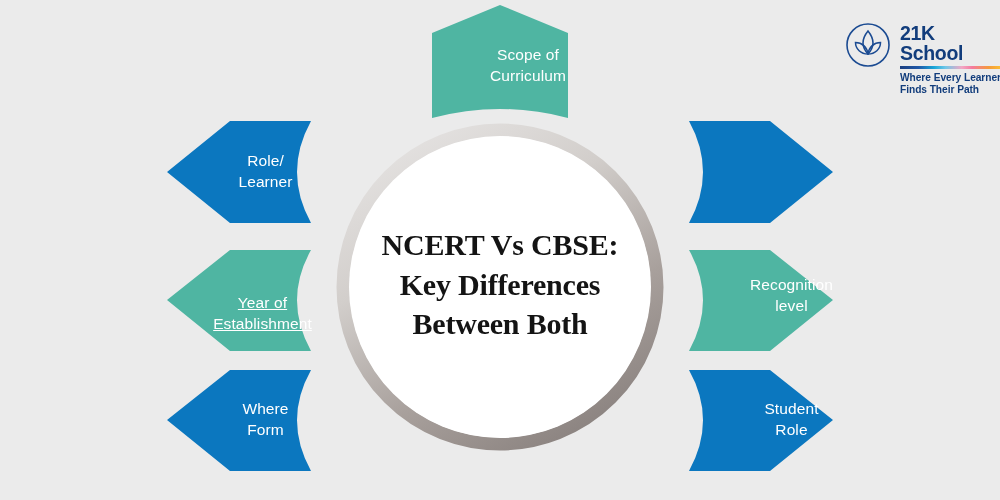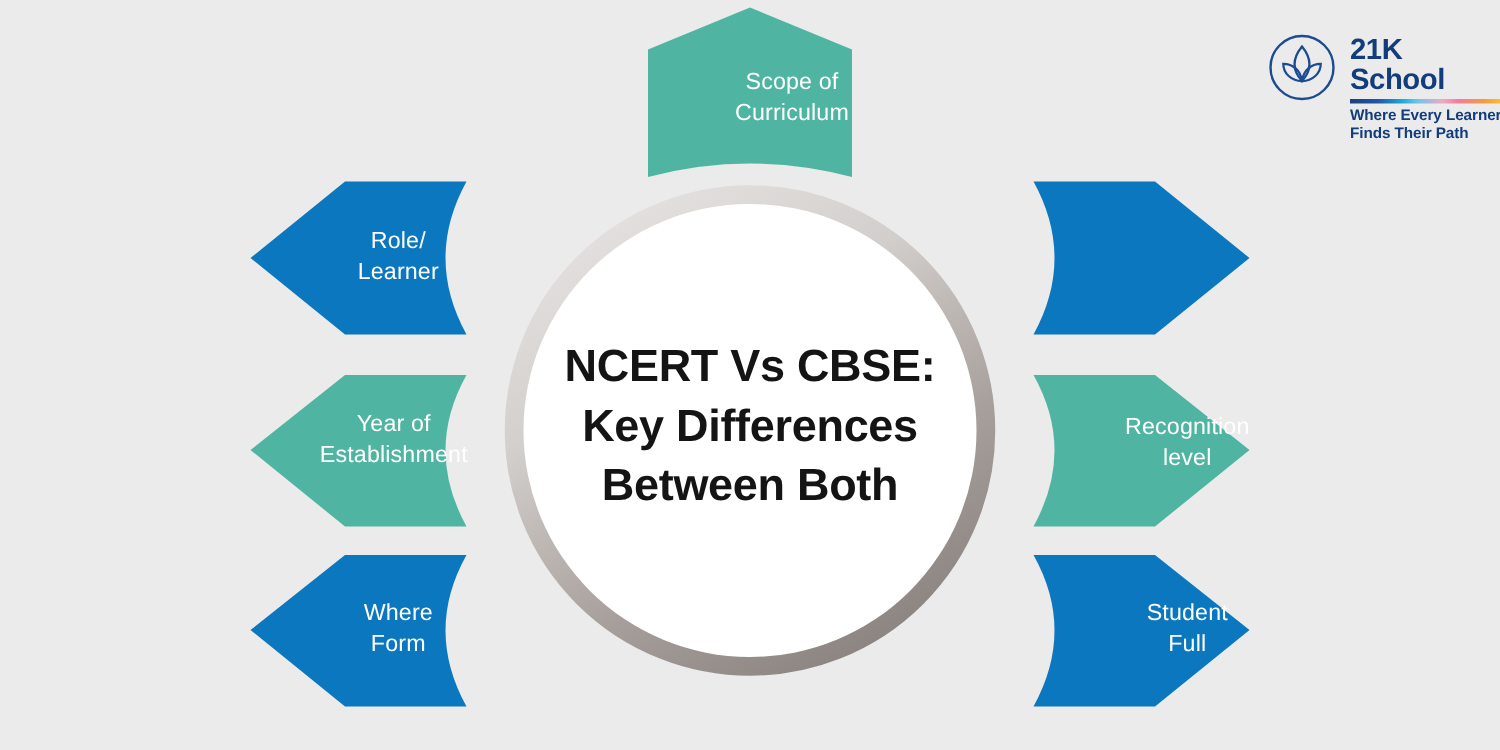--- a/index.html
+++ b/index.html
@@ -45,21 +45,21 @@
   }
 
   
   #center-title {
     position: absolute;
     left: 330px;
     top: 225px;
     width: 340px;
     text-align: center;
     color: #141414;
-    font-family: Liberation Sans, sans-serif;
+    font-family: Liberation Serif, serif;
     font-size: 30px;
     font-weight: bold;
     line-height: 1.32;
     white-space: pre-line;
     letter-spacing: -0.2px;
   }
 
   
   #brand {
     position: absolute;
@@ -181,31 +181,31 @@
     <circle cx="500" cy="287" r="151" fill="#ffffff"></circle>
   </svg>
 
   <div class="chev-label" style="left:432px; top:44px; width:136px;">Scope of
 Curriculum</div>
 
   <div class="chev-label" style="left:175px; top:150px; width:125px;">Role/
 Learner</div>
 
 
-  <div class="chev-label" style="left:169px; top:272px; width:131px;">Year of
+  <div class="chev-label" style="left:169px; top:292px; width:131px;text-decoration:underline;">Year of
 Establishment</div>
 
   <div class="chev-label" style="left:700px; top:274px; width:127px;">Recognition
 level</div>
 
   <div class="chev-label" style="left:175px; top:398px; width:125px;">Where
 Form</div>
 
   <div class="chev-label" style="left:700px; top:398px; width:127px;">Student
-Full</div>
+Role</div>
 
   <div id="center-title">NCERT Vs CBSE:
 Key Differences
 Between Both</div>
 
   <div id="brand">
     <svg id="brand-mark" viewBox="0 0 46 46">
       <circle cx="23" cy="23" r="21" fill="none" stroke="#1b4b92" stroke-width="1.6"></circle>
       <path d="M23 9 C 29.5 17, 29.5 25, 23 32 C 16.5 25, 16.5 17, 23 9 Z" fill="none" stroke="#1b4b92" stroke-width="1.5"></path>
       <path d="M23 32 C 16 32, 10.5 27, 10.5 20.5 C 17 20.5, 22 25, 23 32 Z" fill="none" stroke="#1b4b92" stroke-width="1.5"></path>

